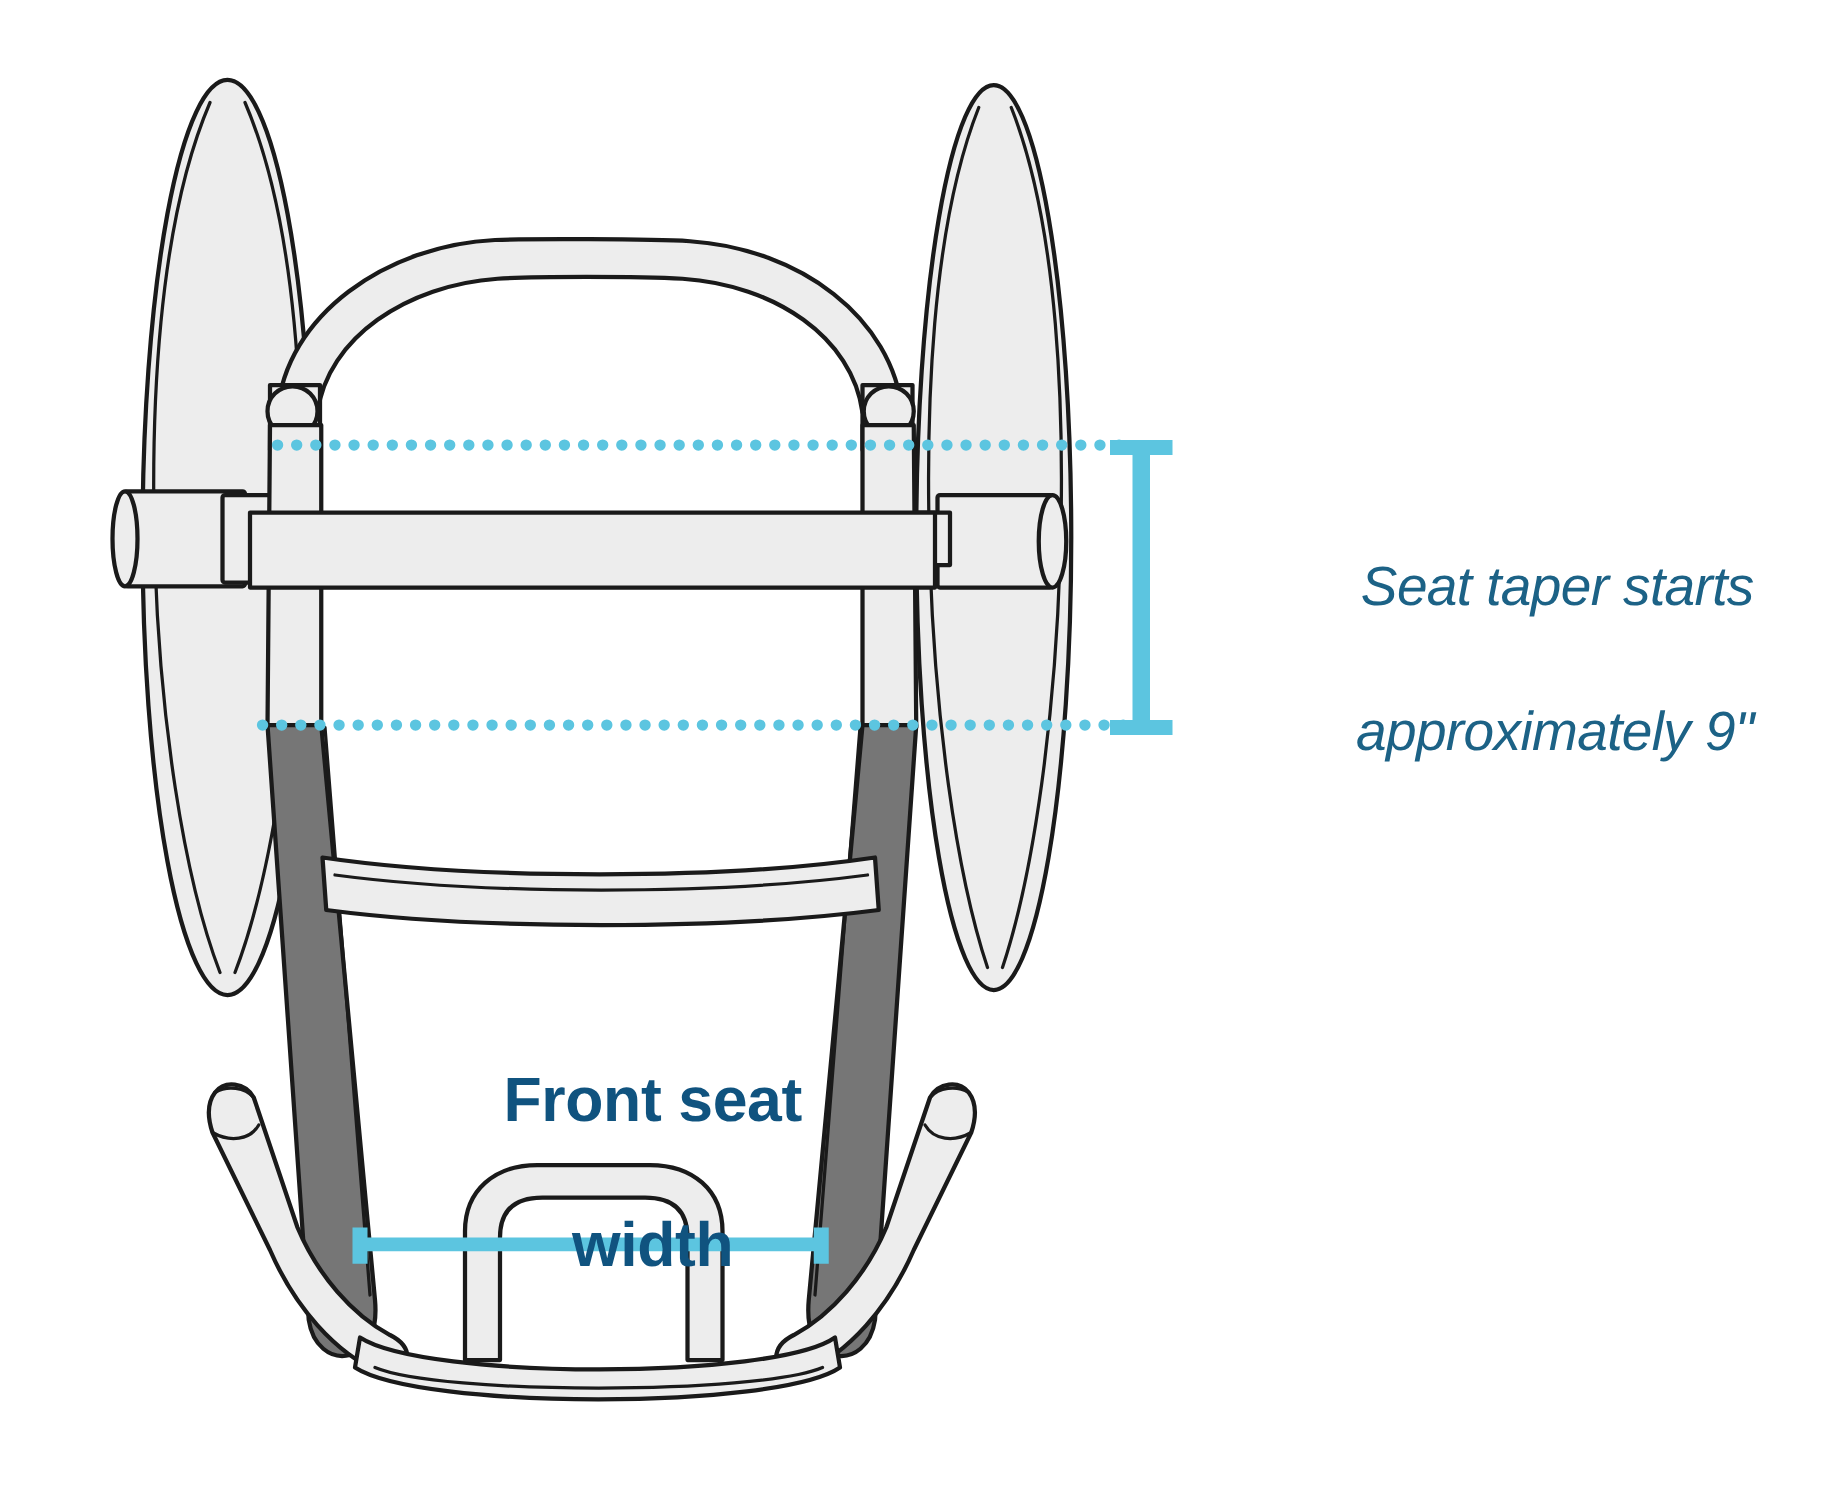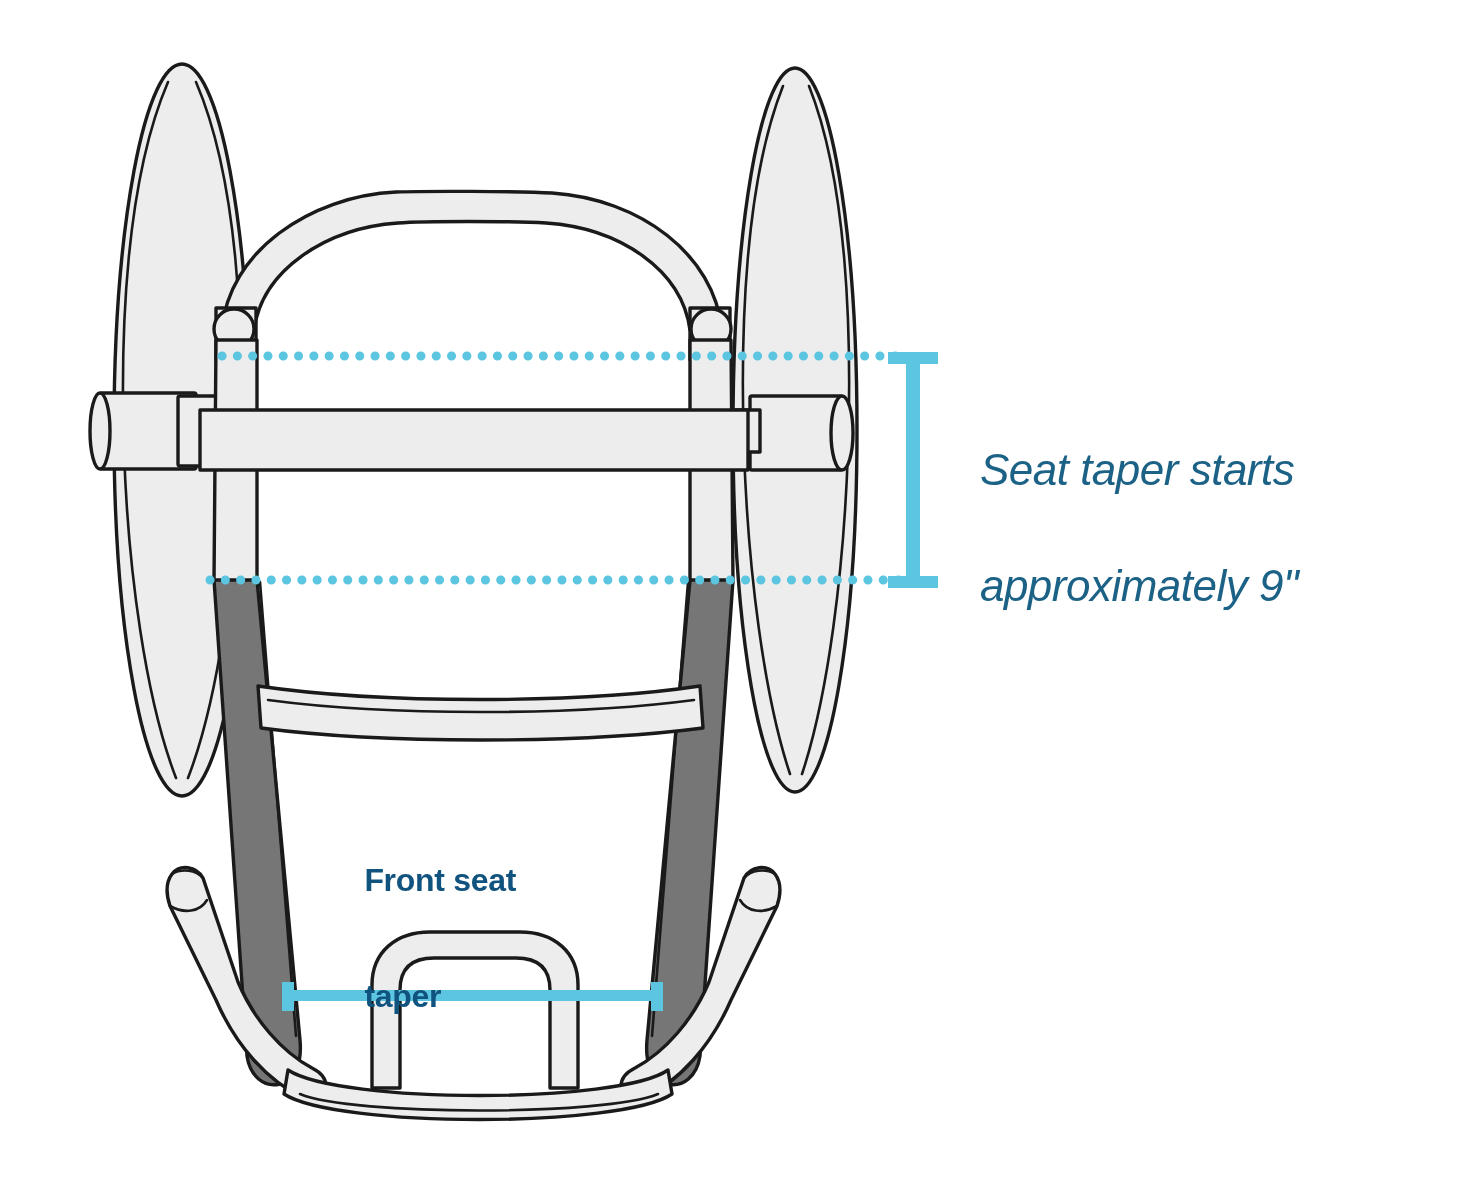--- a/index.html
+++ b/index.html
@@ -27,29 +27,30 @@
     width: 1458px;
     height: 1198px;
     display: block;
   }
   
   .label {
     position: absolute;
     margin: 0;
     padding: 0;
     white-space: pre;
+    text-align: right;
   }
   #front-seat-width-label {
     left: 330px;
     top: 793px;
     width: 330px;
-    text-align: left;
+    text-align: center;
     font-family: "Liberation Sans", sans-serif;
     font-weight: bold;
-    font-size: 32px;
+    font-size: 50px;
     line-height: 58px;
     color: #10537f;
     letter-spacing: -0.3px;
   }
   #seat-taper-note {
     left: 933px;
     top: 383px;
     width: 470px;
     font-family: "Liberation Sans", sans-serif;
     font-style: italic;
@@ -247,21 +248,21 @@
     <g>
       <rect class="acc" x="287" y="990" width="371" height="11"></rect>
       <rect class="acc" x="282" y="982" width="12" height="29"></rect>
       <rect class="acc" x="651" y="982" width="12" height="29"></rect>
     </g>
 
   </svg>
 
   <div class="label" id="front-seat-width-label">
     <span>Front seat</span><br>
-    <span>taper</span>
+    <span>width</span>
   </div>
 
   <div class="label" id="seat-taper-note">
     <span class="nowrap">Seat taper starts</span><br>
     <span class="nowrap">approximately 9"</span><br>
   </div>
 
 </div>
 
 </body></html>

